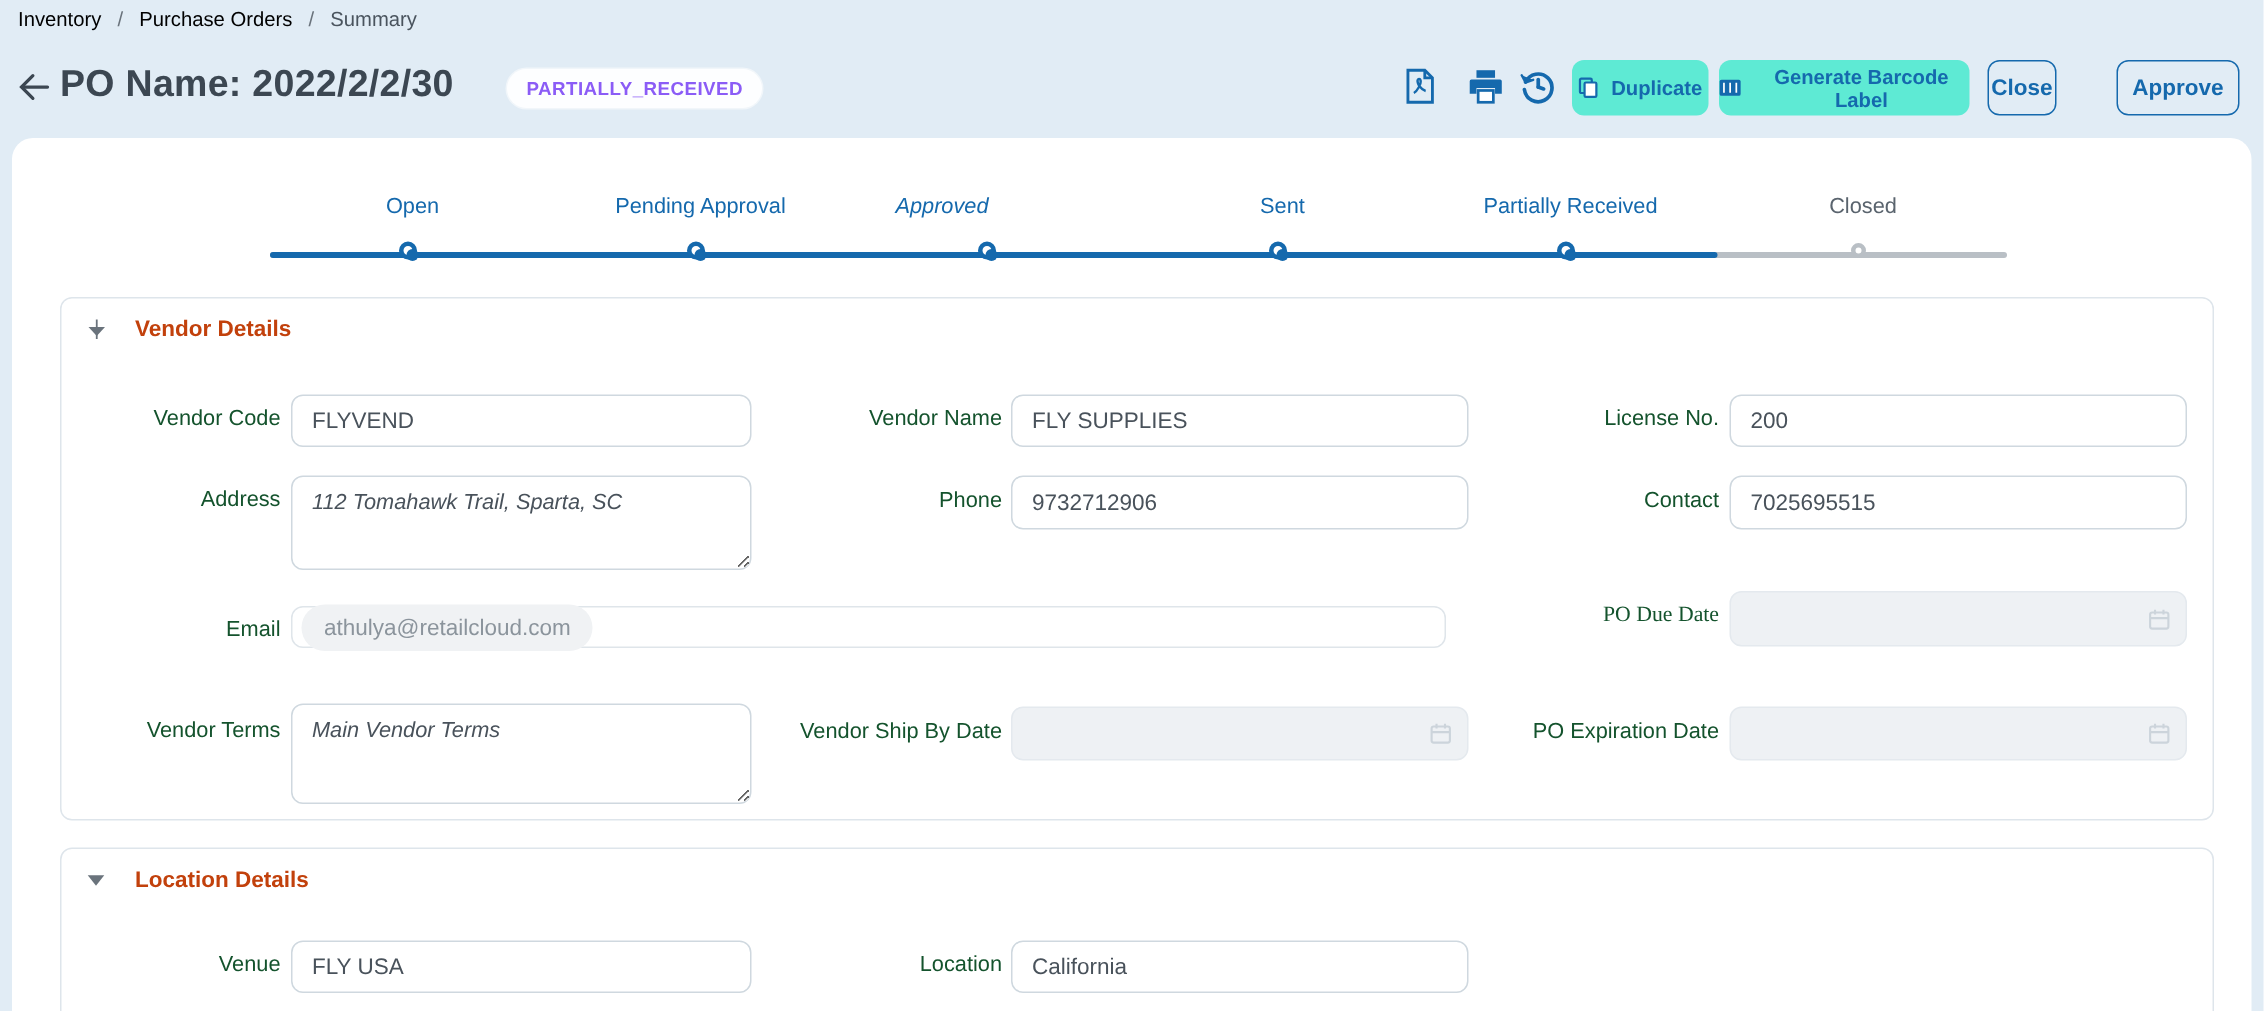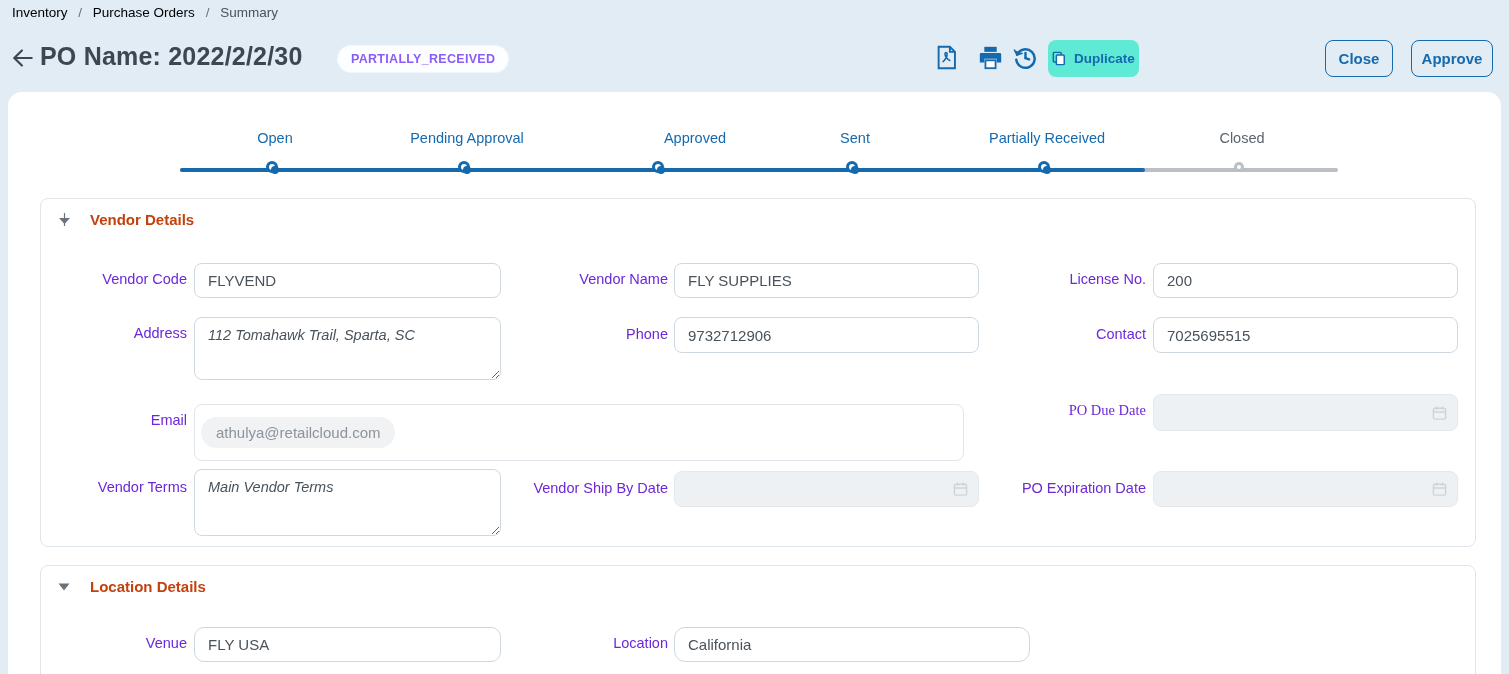--- a/index.html
+++ b/index.html
@@ -45,29 +45,29 @@
   .node .dot { position:absolute; left:2px; top:2px; width:8px; height:8px; border-radius:50%; background:#1569ad; }
   .node.pending { width:10px; height:10px; border-color:#b9bfc5; top:70px; }
 
   
   .section-card { position:absolute; left:32px; width:1436px; background:#fff;
     border:1px solid #dee5eb; border-radius:8px; }
   .section-head { position:absolute; left:15px; top:12px; display:flex; align-items:center; gap:18px; }
   .section-title { font-size:15px; font-weight:bold; color:#c2410c; }
   .collapse-ic { width:16px; height:16px; cursor:pointer; }
 
-  .fld-label { position:absolute; text-align:right; font-size:14.5px; color:#6d28d9; }
+  .fld-label { position:absolute; text-align:right; font-size:14.5px; color:#14532d; }
   .ctl { position:absolute; border:1px solid #cfd8df; border-radius:8px; background:#fff;
     font-size:15px; color:#49525b; padding:0 13px; font-family:"Liberation Sans", sans-serif; outline:none; }
   textarea.ctl { padding:8px 13px; font-size:14.5px; resize:both; line-height:1.35;font-style:italic; }
   .date-wrap { position:absolute; border:1px solid #e4e9ee; border-radius:8px; background:#eef1f4; }
   .date-wrap input { position:absolute; inset:0; border:none; background:transparent; outline:none; width:100%; padding:0 13px; }
   .cal-ic { position:absolute; right:10px; top:50%; transform:translateY(-50%); }
 
-  .email-box { position:absolute; left:153px; top:205px; width:770px; height:57px;
+  .email-box { position:absolute; left:153px; top:205px; width:770px; height:28px;
     border:1px solid #dfe5ea; border-radius:8px; background:#fff; display:flex; align-items:center; padding:0 6px; gap:0; }
   .email-chip { background:#f0f2f4; border-radius:17px; padding:7px 15px; font-size:15px; color:#8b949c; white-space:nowrap; }
   .email-input { flex:1; border:none; outline:none; font-size:15px; color:#49525b; font-family:"Liberation Sans",sans-serif; }
   .email-input::placeholder { color:#c2c9cf; }
 </style>
 </head>
 <body>
 
 <div class="breadcrumb">
   <a>Inventory</a>
@@ -102,37 +102,46 @@
       <line x1="12" y1="12.5" x2="15.2" y2="13.6"></line>
   </svg>
 
   <button class="btn btn-white" style="left:1048px; width:91px;">
     <svg width="14" height="15" viewBox="0 0 16 17" fill="none" stroke="#1569ad" stroke-width="1.7">
       <rect x="1.5" y="1.5" width="9" height="11" rx="1"></rect>
         <rect x="5" y="4.5" width="9" height="11" rx="1" fill="#fff"></rect>
     </svg>
     <span>Duplicate</span>
   </button>
-  <button class="btn btn-outline" style="left:1325px; width:68px;text-align:center;">
+  <button class="btn btn-white" style="left:1146px; width:167px;">
+    <svg width="16" height="13" viewBox="0 0 18 14">
+      <rect x="0.5" y="0.5" width="17" height="13" rx="1.5" fill="#1569ad"></rect>
+      <line x1="4" y1="3" x2="4" y2="11" stroke="#fff" stroke-width="1.4"></line>
+      <line x1="9" y1="3" x2="9" y2="11" stroke="#fff" stroke-width="1.4"></line>
+      <line x1="14" y1="3" x2="14" y2="11" stroke="#fff" stroke-width="1.4"></line>
+    </svg>
+    <span>Generate Barcode Label</span>
+  </button>
+  <button class="btn btn-outline" style="left:1325px; width:46px;text-align:center;">
     <span>Close</span>
   </button>
   <button class="btn btn-outline" style="left:1411px; width:82px;">
     <span>Approve</span>
   </button>
 </div>
 
 <div class="main-card">
 
   <div class="stepper">
     <div class="track" style="left:172px; width:1158px;"></div>
     <div class="track blue" style="left:172px; width:965px;"></div>
 
     <div class="step-label" style="left:177px;">Open</div>
     <div class="step-label" style="left:369px;">Pending Approval</div>
-    <div class="step-label" style="left:597px;">Approved</div>
+    <div class="step-label" style="left:530px;font-style:italic;">Approved</div>
     <div class="step-label" style="left:757px;">Sent</div>
     <div class="step-label" style="left:949px;">Partially Received</div>
     <div class="step-label pending" style="left:1144px;">Closed</div>
 
     <div class="node" style="left:258px;">
         <span class="dot"></span>
       </div>
     <div class="node" style="left:450px;">
         <span class="dot"></span>
       </div>
@@ -211,18 +220,18 @@
   </div>
 
   <div class="section-card" style="top:473px; height:160px;">
     <div class="section-head">
       <svg class="collapse-ic" viewBox="0 0 16 16">
         <path d="M2.5 4.5h11L8 11.5z" fill="#6a737c"></path>
       </svg>
       <span class="section-title">Location Details</span>
     </div>
     <div class="fld-label" style="left:0; width:146px; top:69px;">Venue</div>
-    <input class="ctl" style="left: 153px; top: 61px; width: 307px; height: 35px; border-radius: 10px;" value="FLY USA">
+    <input class="ctl" style="left: 153px; top: 61px; width: 307px; height: 35px;" value="FLY USA">
     <div class="fld-label" style="left:427px; width:200px; top:69px;">Location</div>
-    <input class="ctl" style="left: 633px; top: 61px; width: 356px; height: 35px; border-radius: 11px;" value="California">
+    <input class="ctl" style="left: 633px; top: 61px; width: 305px; height: 35px;" value="California">
   </div>
 
 </div>
 
 </body></html>

